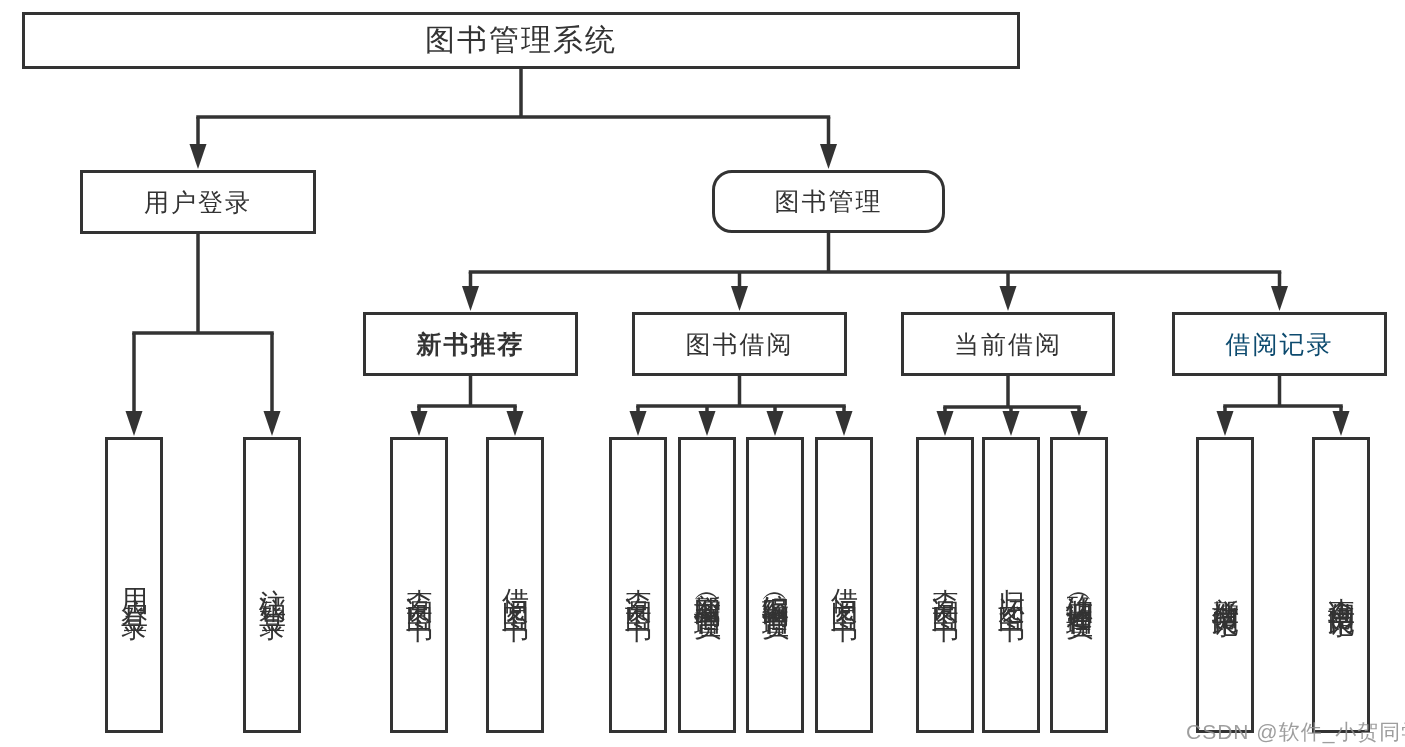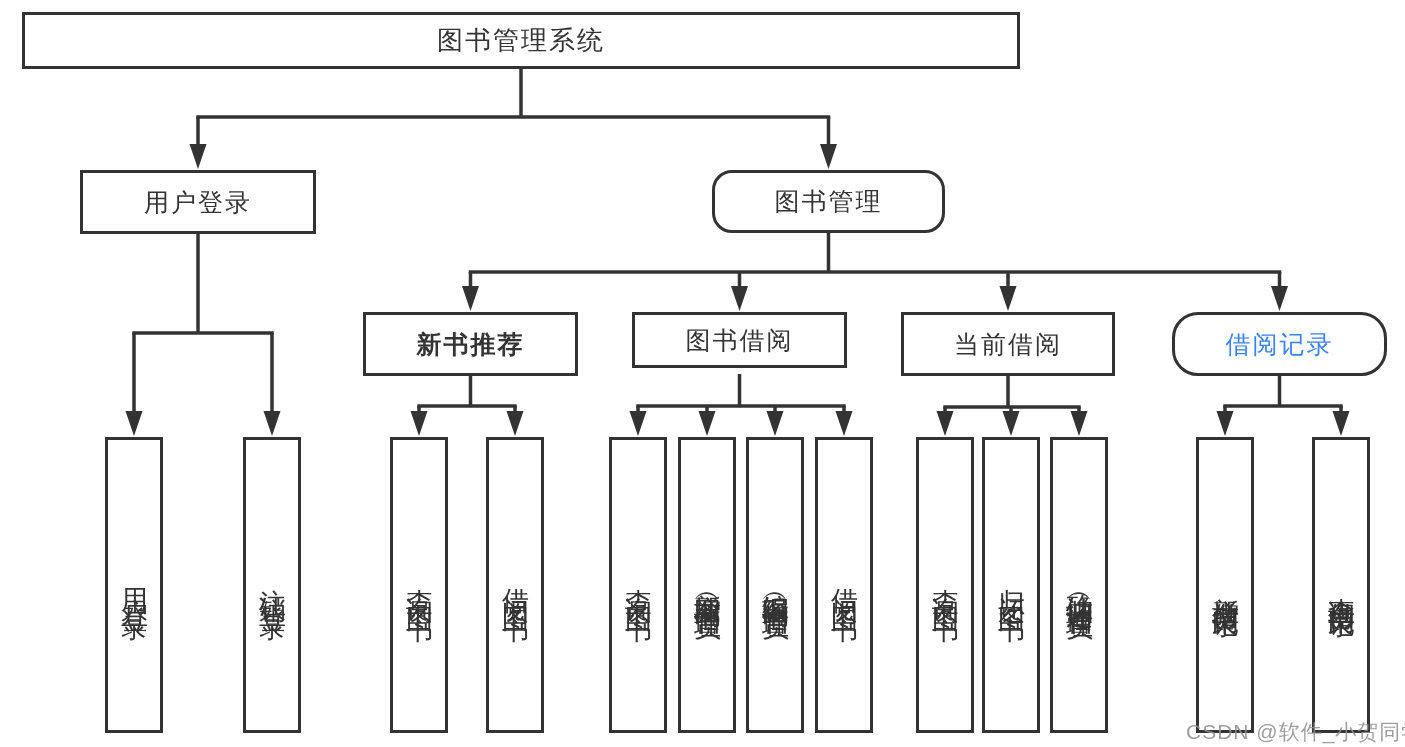--- a/index.html
+++ b/index.html
@@ -32,21 +32,21 @@
     align-items: center;
     justify-content: center;
     color: #333333;
   }
   .node-h {
     font-size: 25px;
     letter-spacing: 2px;
     white-space: nowrap;
   }
   .node-h.root {
-    font-size: 26px;
+    font-size: 30px;
   }
   .node-v span.v-label {
     writing-mode: vertical-lr;
     text-orientation: mixed;
     font-size: 27px;
     line-height: 1;
   }
   .watermark {
     position: absolute;
     font-size: 21px;
@@ -121,27 +121,27 @@
     </div>
     <div class="node node-h" style="left: 80px; top: 170px; width: 236px; height: 64px; border-color: rgb(51, 51, 51); background: rgb(255, 255, 255); color: rgb(51, 51, 51);">
       <span>用户登录</span>
     </div>
     <div class="node node-h" style="left: 712px; top: 170px; width: 233px; height: 63px; border-color: rgb(51, 51, 51); background: rgb(255, 255, 255); color: rgb(51, 51, 51); border-radius: 20px;">
       <span>图书管理</span>
     </div>
     <div class="node node-h" style="left: 363px; top: 312px; width: 215px; height: 64px; border-color: rgb(51, 51, 51); background: rgb(255, 255, 255); color: rgb(51, 51, 51); font-weight: bold;">
       <span>新书推荐</span>
     </div>
-    <div class="node node-h" style="left: 632px; top: 312px; width: 215px; height: 56px; border-color: rgb(51, 51, 51); background: rgb(255, 255, 255); color: rgb(51, 51, 51);">
+    <div class="node node-h" style="left: 632px; top: 312px; width: 215px; height: 64px; border-color: rgb(51, 51, 51); background: rgb(255, 255, 255); color: rgb(51, 51, 51);">
       <span>图书借阅</span>
     </div>
     <div class="node node-h" style="left: 901px; top: 312px; width: 214px; height: 64px; border-color: rgb(51, 51, 51); background: rgb(255, 255, 255); color: rgb(51, 51, 51);">
       <span>当前借阅</span>
     </div>
-    <div class="node node-h" style="left: 1172px; top: 312px; width: 215px; height: 64px; border-color: rgb(51, 51, 51); background: rgb(255, 255, 255); color: #3b82f6; border-radius: 26px;">
+    <div class="node node-h" style="left: 1172px; top: 312px; width: 215px; height: 64px; border-color: rgb(51, 51, 51); background: rgb(255, 255, 255); color: #0c4a6e;">
       <span>借阅记录</span>
     </div>
     <div class="node node-v" style="left: 105px; top: 437px; width: 58px; height: 296px; border-color: rgb(51, 51, 51); background: rgb(255, 255, 255); color: rgb(51, 51, 51);">
       <span class="v-label" style="letter-spacing: 9px;">用户登录</span>
     </div>
     <div class="node node-v" style="left: 243px; top: 437px; width: 58px; height: 296px; border-color: rgb(51, 51, 51); background: rgb(255, 255, 255); color: rgb(51, 51, 51);">
       <span class="v-label" style="letter-spacing: 9px;">注销登录</span>
     </div>
     <div class="node node-v" style="left: 390px; top: 437px; width: 58px; height: 296px; border-color: rgb(51, 51, 51); background: rgb(255, 255, 255); color: rgb(51, 51, 51);">
       <span class="v-label" style="letter-spacing: 9px;">查询图书</span>

